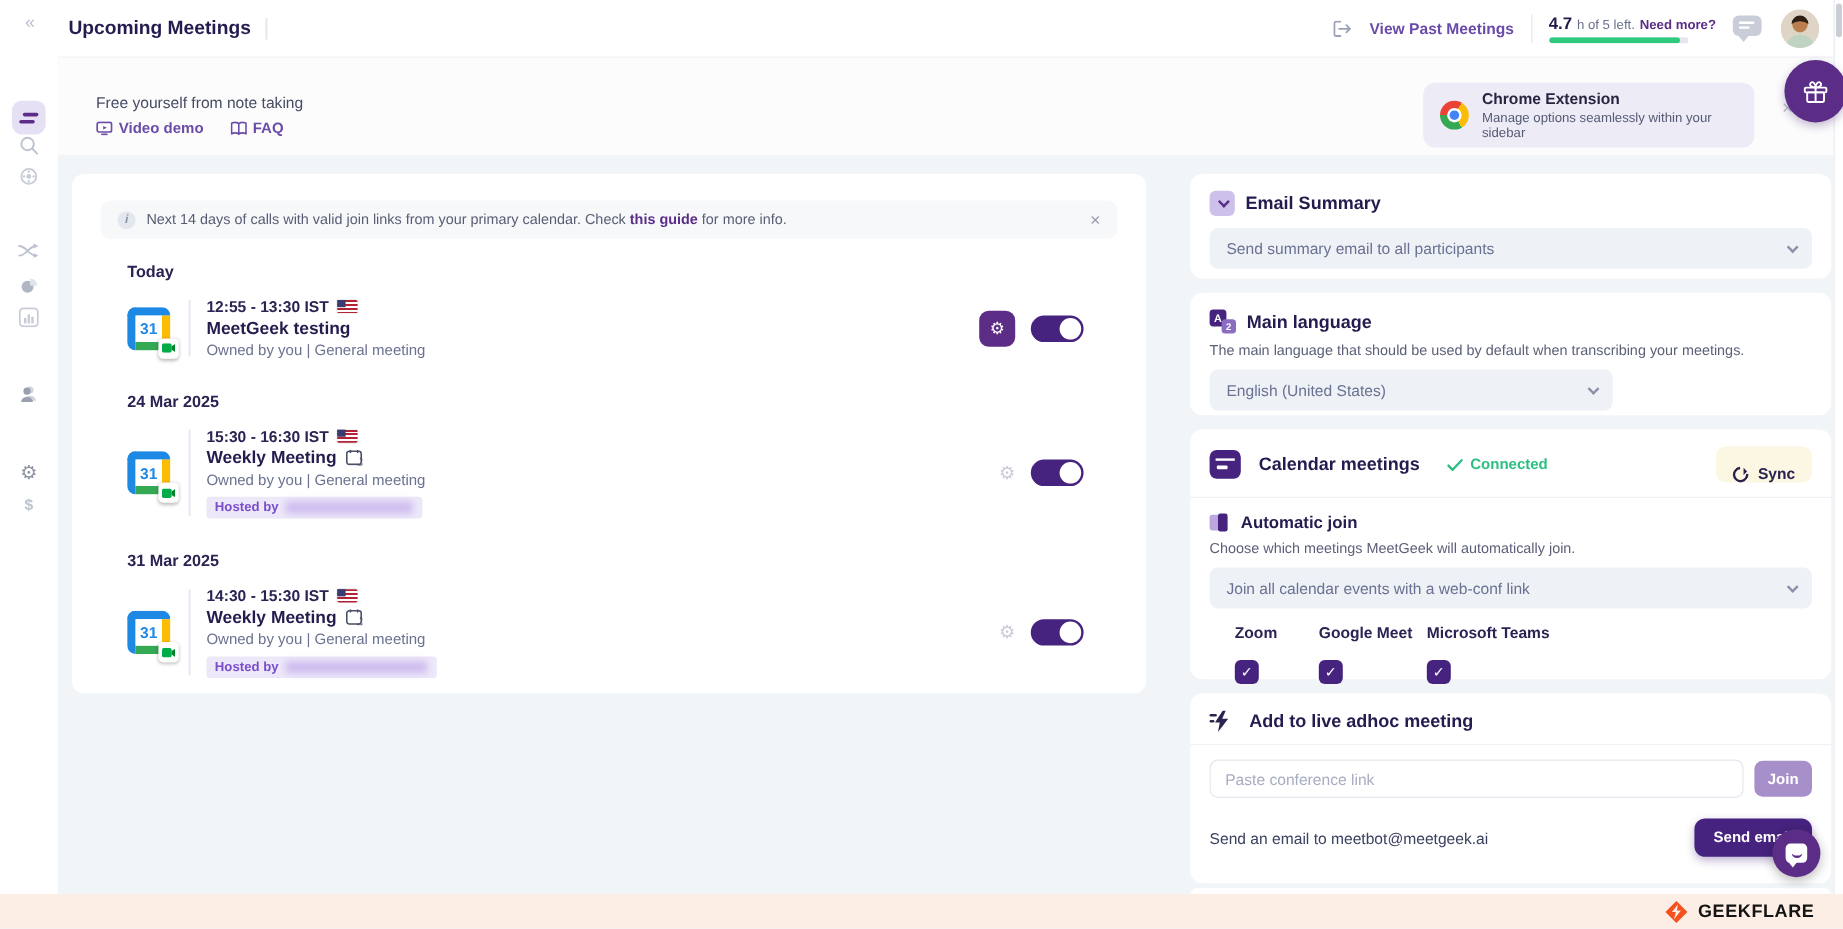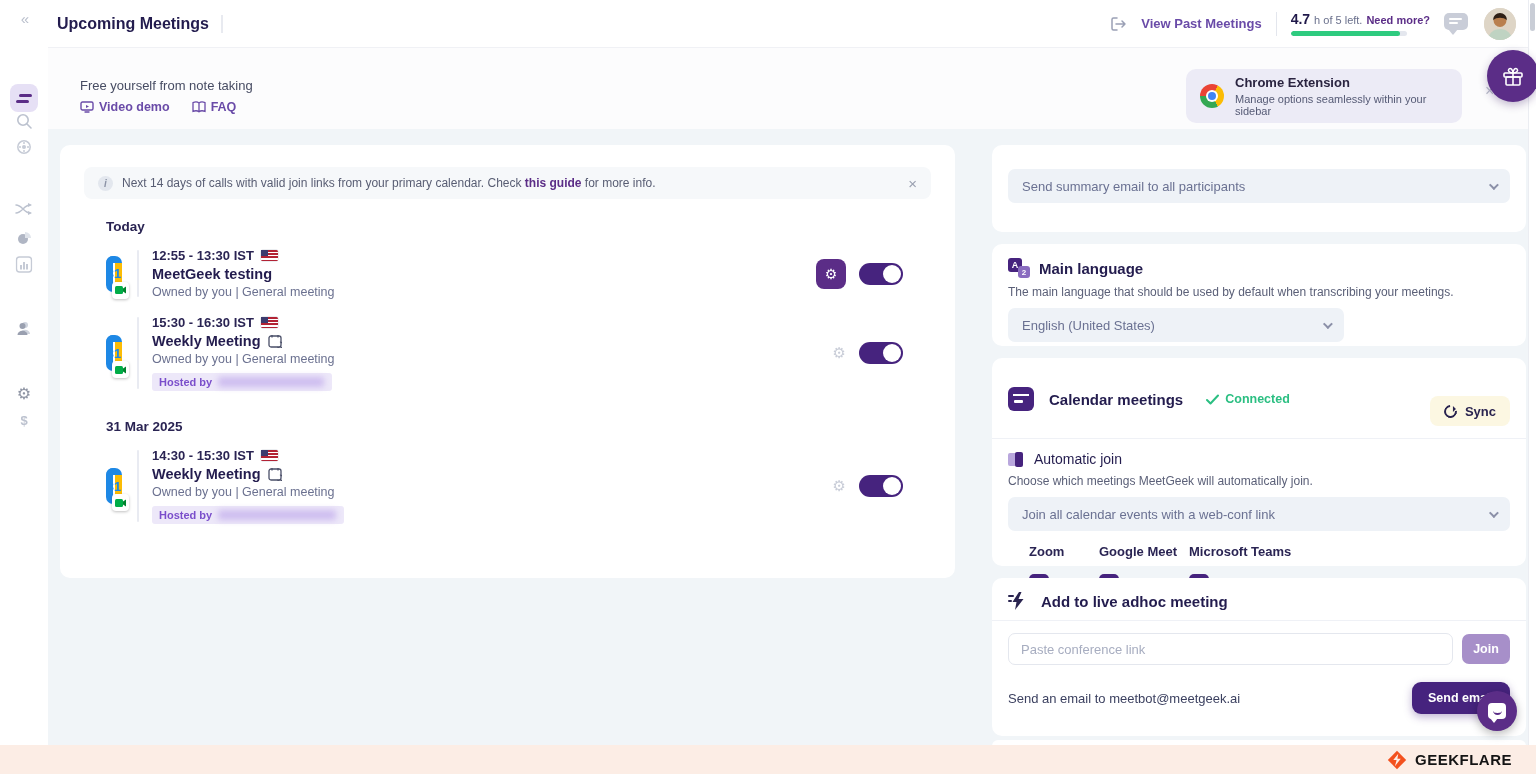--- a/index.html
+++ b/index.html
@@ -59,35 +59,35 @@
   .chat-glyph::after { content:""; position:absolute; left:2px; bottom:-4px; border-left:4px solid transparent; border-right:4px solid transparent; border-top:5px solid #fff; }
   .chat-smile { width:9px; height:5px; border-bottom:2px solid #5b2d87; border-radius:0 0 8px 8px; margin-top:2px; }
   
   .main-card { position:absolute; left:60px; top:145px; width:895px; height:433px; background:#fff; border-radius:10px; padding:22px 24px; z-index:3; }
   .notice { display:flex; align-items:center; background:#f6f8fa; border-radius:8px; height:32px; padding:0 14px; gap:9px; font-size:12px; color:#585d73; }
   .info-dot { width:15px; height:15px; border-radius:50%; background:#e3e7ee; color:#8c93a6; font-size:10px; font-weight:700; font-style:italic; display:flex; align-items:center; justify-content:center; flex:none; }
   .notice-link { color:#5b2d87; font-weight:700; cursor:pointer; }
   .notice-close { margin-left:auto; color:#9aa0b0; font-size:15px; cursor:pointer; }
   .date-h { font-size:13.5px; font-weight:600; color:#2a2453; margin:20px 0 6px 22px; }
   .m-row { display:flex; align-items:center; margin-left:22px; padding:8px 0; }
-  .gcal { position:relative; width:16px; height:36px; flex:none; }
+  .gcal { position:relative; width:36px; height:36px; flex:none; }
   .gcal-frame { position:absolute; inset:0; border-radius:7px; overflow:hidden; background:#fff; }
   .g-top { position:absolute; top:0; left:0; right:0; height:7px; background:#1e88e5; }
   .g-left { position:absolute; top:0; left:0; bottom:0; width:7px; background:#1e88e5; }
   .g-right { position:absolute; top:7px; right:0; bottom:0; width:7px; background:#fbbc05; }
   .g-bottom { position:absolute; bottom:0; left:7px; right:0; height:7px; background:#34a853; }
   .g-num { position:absolute; inset:7px; background:#fff; display:flex; align-items:center; justify-content:center; font-size:13px; font-weight:700; color:#1e88e5; }
   .meet-badge { position:absolute; right:-7px; bottom:-7px; width:17px; height:17px; background:#fff; border-radius:4px; display:flex; align-items:center; justify-content:center; box-shadow:0 1px 3px rgba(0,0,0,.25); }
   .vline { width:2px; align-self:stretch; background:#e9ebf2; border-radius:1px; margin:2px 13px 2px 15px; }
   .m-text { display:flex; flex-direction:column; gap:3px; }
   .m-time { font-size:13px; font-weight:600; color:#2a2453; display:flex; align-items:center; gap:7px; }
   .usflag { width:17px; height:11px; border-radius:1.5px; position:relative; flex:none;
     background:repeating-linear-gradient(180deg,#b22234 0 1.6px,#fff 1.6px 3.2px); box-shadow:0 0 0 .5px #d8dbe2; }
   .usflag::after { content:""; position:absolute; left:0; top:0; width:7.5px; height:6px; background:#3c3b6e; }
-  .m-title { font-size:14.5px; font-weight:700; color:#231c4e; display:flex; align-items:center; gap:7px; }
+  .m-title { font-size:14.5px; font-weight:700; color:#231c4e; display:flex; align-items:flex-start; gap:7px; }
   .m-meta { font-size:12.5px; color:#6b7190; }
   .hosted { margin-top:4px; display:inline-flex; align-items:center; gap:6px; background:#ede8f9; border-radius:3px; padding:3px 8px 3px 7px; width:max-content; }
   .hosted-label { font-size:11px; font-weight:700; color:#7a4ecb; }
   .hosted-blur { height:10px; background:#cdbcef; border-radius:2px; filter:blur(3px); }
   .row-controls { margin-left:auto; display:flex; align-items:center; gap:13px; padding-right:28px; }
   .gear-plain { font-family:"DejaVu Sans", sans-serif; font-size:15px; color:#c9cdd8; cursor:pointer; line-height:1; }
   .gear-btn { width:30px; height:30px; border-radius:8px; background:#5b2d87; display:flex; align-items:center; justify-content:center; cursor:pointer; }
   .gear-btn span { font-family:"DejaVu Sans", sans-serif; font-size:14px; color:#fff; line-height:1; }
   .toggle { width:44px; height:22px; border-radius:11px; background:#46237e; position:relative; cursor:pointer; flex:none; }
   .toggle::after { content:""; position:absolute; right:2px; top:2px; width:18px; height:18px; border-radius:50%; background:#fff; }
@@ -100,26 +100,26 @@
   .mail-ico { width:21px; height:21px; border-radius:5px; background:#cdc0ea; display:flex; align-items:center; justify-content:center; }
   .mail-ico i { width:7px; height:7px; border-right:2.5px solid #5b2d87; border-bottom:2.5px solid #5b2d87; transform:rotate(45deg) translateY(-2px); }
   .card-desc { font-size:12px; color:#5b6078; margin-top:7px; }
   .lang-ico { position:relative; width:22px; height:20px; flex:none; }
   .lang-a { position:absolute; left:0; top:0; width:14px; height:14px; background:#46237e; border-radius:3px; color:#fff; font-size:9px; font-weight:700; display:flex; align-items:center; justify-content:center; }
   .lang-2 { position:absolute; right:0; bottom:0; width:12px; height:12px; background:#8a6cc0; border-radius:3px; color:#fff; font-size:8px; font-weight:700; display:flex; align-items:center; justify-content:center; }
   .cal-ico { width:26px; height:24px; background:#46237e; border-radius:6px; position:relative; flex:none; }
   .cal-ico::before { content:""; position:absolute; top:4px; left:5px; right:5px; height:3px; border-bottom:2px solid #fff; }
   .cal-ico::after { content:""; position:absolute; top:13px; left:6px; width:9px; height:3px; background:#fff; border-radius:1px; }
   .connected { display:flex; align-items:center; gap:6px; margin-left:14px; color:#2bbf82; font-size:12.5px; font-weight:600; }
-  .sync-btn { margin-left:auto; background:#fcf7e2; border-radius:8px; height:30px; padding:0 14px; display:flex; align-items:center; gap:8px; cursor:pointer; font-size:13px; font-weight:700; color:#2a2450;margin-top:24px; }
+  .sync-btn { margin-left:auto; background:#fcf7e2; border-radius:8px; height:30px; padding:0 14px; display:flex; align-items:flex-end; gap:8px; cursor:pointer; font-size:13px; font-weight:700; color:#2a2450; }
   .refresh { width:13px; height:13px; border:2px solid #2a2450; border-radius:50%; border-top-color:transparent; position:relative; transform:rotate(40deg); }
   .refresh::after { content:""; position:absolute; top:-4px; right:-1px; border:3.5px solid transparent; border-bottom-color:#2a2450; transform:rotate(50deg); }
   .card-div { height:1px; background:#eff1f6; margin:12px -16px 12px; }
   .aj-title-row { display:flex; align-items:center; gap:8px; }
-  .aj-title { font-size:14px; font-weight:400; color:#231c4e; }
+  .aj-title { font-size:14px; font-weight:700; color:#231c4e; }
   .aj-ico { position:relative; width:18px; height:15px; flex:none; }
   .aj-ico::before { content:""; position:absolute; left:0; top:1px; width:9px; height:13px; background:#b9a7dd; border-radius:2px; }
   .aj-ico::after { content:""; position:absolute; left:7px; top:0; width:8px; height:15px; background:#46237e; border-radius:2px; }
   .platforms { display:flex; margin-top:13px; }
   .pf-col1 { width:70px;margin-left:21px; } .pf-col2 { width:90px; }
   .pf-label { font-size:13px; font-weight:700; color:#2a2453; }
   .checkrow { display:flex; margin-top:15px; }
   .checkbox { width:20px; height:20px; border-radius:5px; background:#46237e; color:#fff; font-size:12px; display:flex; align-items:center; justify-content:center; cursor:pointer; }
   .bolt-ico { position:relative; width:20px; height:18px; flex:none; }
   .bolt-ico svg { position:absolute; left:4px; top:0; }
@@ -317,20 +317,21 @@
       <div class="m-meta">Owned by you | General meeting</div>
     </div>
     <div class="row-controls">
       <div class="gear-btn">
           <span>⚙</span>
         </div>
       <div class="toggle"></div>
     </div>
   </div>
 
+  <div class="date-h">24 Mar 2025</div>
   <div class="m-row">
     <div class="gcal">
       <div class="gcal-frame">
           <div class="g-top"></div>
           <div class="g-left"></div>
           <div class="g-right"></div>
           <div class="g-bottom"></div>
         <div class="g-num">31</div>
         </div>
       <div class="meet-badge">
@@ -406,20 +407,26 @@
       </div>
     </div>
     <div class="row-controls">
       <span class="gear-plain">⚙</span>
       <div class="toggle"></div>
     </div>
   </div>
 </main>
 
 <section class="card" style="top:145px; height:87px;">
+  <div class="card-title-row">
+    <span class="mail-ico">
+        <i></i>
+      </span>
+    <span class="card-title">Email Summary</span>
+  </div>
   <div class="select" style="margin-top:10px;">
     <span>Send summary email to all participants</span>
     <span class="chev"></span>
   </div>
 </section>
 
 <section class="card" style="top:244px; height:102px;">
   <div class="card-title-row">
     <span class="lang-ico">
         <span class="lang-a">A</span>

